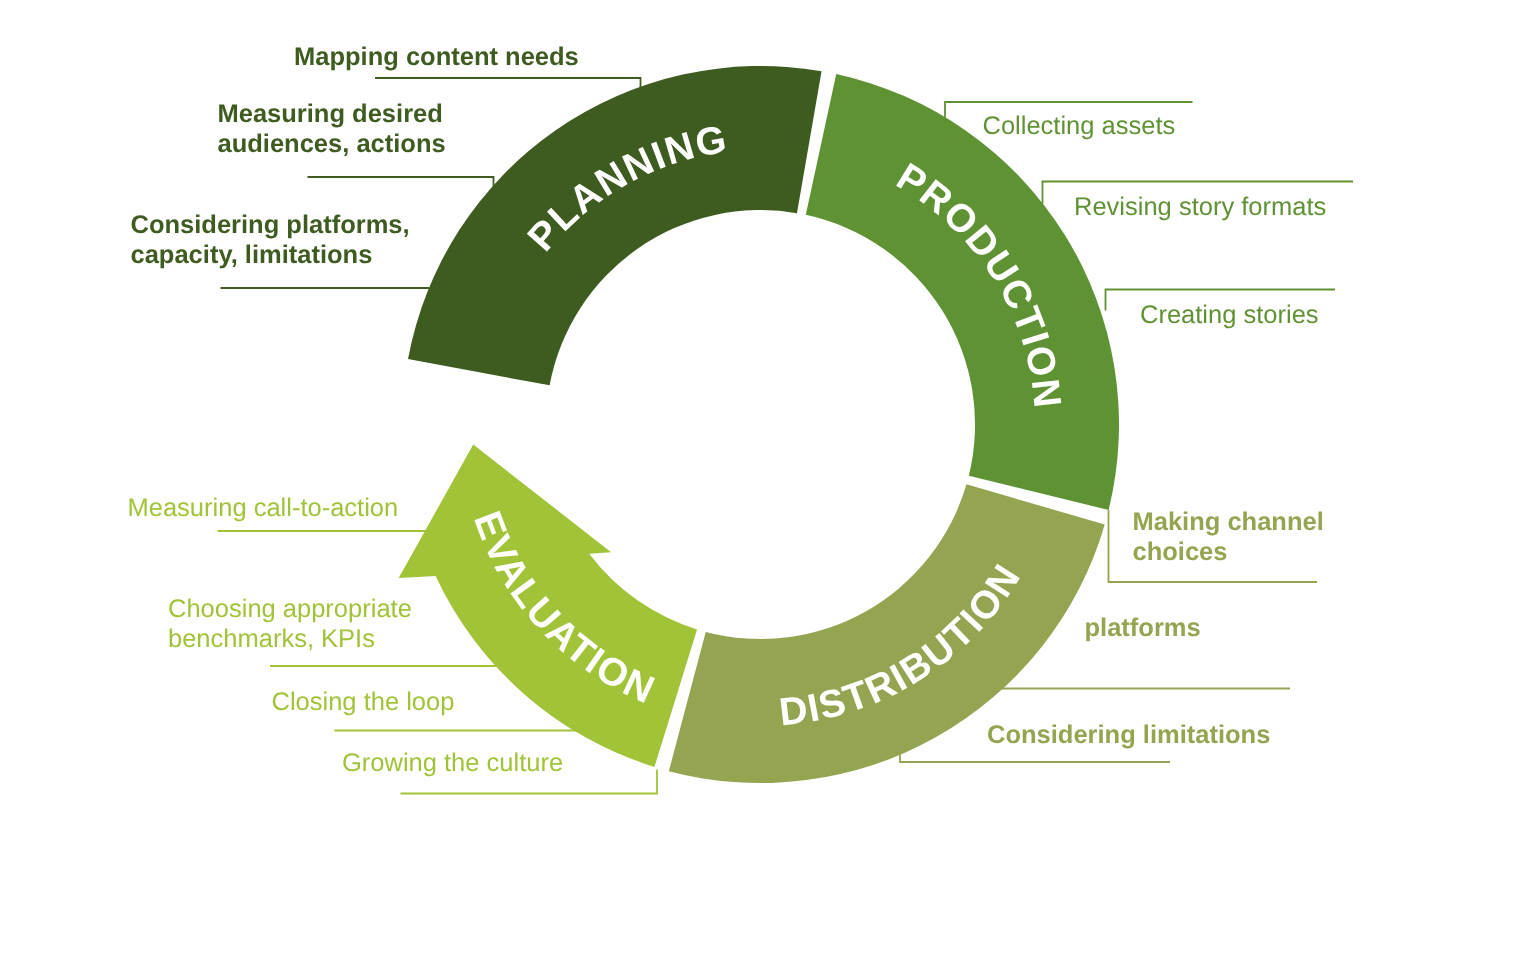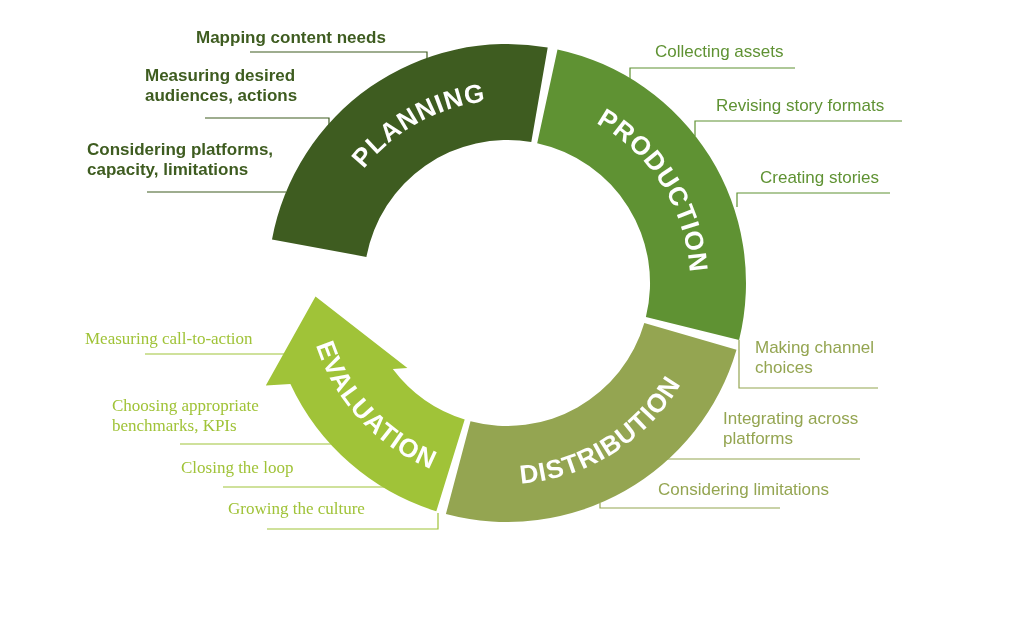--- a/index.html
+++ b/index.html
@@ -35,23 +35,23 @@
     letter-spacing:1px;
   }
   .lab{
     position:absolute;
     font-size:17px;
     line-height:20px;
     white-space:nowrap;
   }
   .lab span{display:block;}
   .lab.planning{color:var(--c-planning);font-weight:bold;}
-  .lab.production{color:var(--c-production);}
-  .lab.distribution{color:var(--c-distribution);}
-  .lab.evaluation{color:var(--c-evaluation);font-family:Liberation Serif, serif;}
+  .lab.production{color:var(--c-production);margin-top:32px;}
+  .lab.distribution{color:var(--c-distribution);font-weight:bold;}
+  .lab.evaluation{color:var(--c-evaluation);}
 </style>
 </head>
 <body>
 
 <div class="stage">
 
   <svg width="1024" height="643" viewBox="0 0 1024 643">
     <defs>
       <path id="tp-planning" d="M339.8,208.6 A183 183 0 0 1 532.5,101.8"></path>
       <path id="tp-production" d="M572.6,112.2 A183 183 0 0 1 689.3,298.9"></path>
@@ -118,21 +118,20 @@
   </div>
   <div class="lab production" style="left:760px;top:168px">
     <span>Creating stories</span>
   </div>
 
   <div class="lab distribution" style="left:755px;top:338px">
     <span>Making channel</span>
     <span>choices</span>
   </div>
   <div class="lab distribution" style="left:723px;top:409px">
-    <span>Integrating across</span>
     <span>platforms</span>
   </div>
   <div class="lab distribution" style="left:658px;top:480px">
     <span>Considering limitations</span>
   </div>
 
   <div class="lab evaluation" style="left:85px;top:329px">
     <span>Measuring call-to-action</span>
   </div>
   <div class="lab evaluation" style="left:112px;top:396px">

